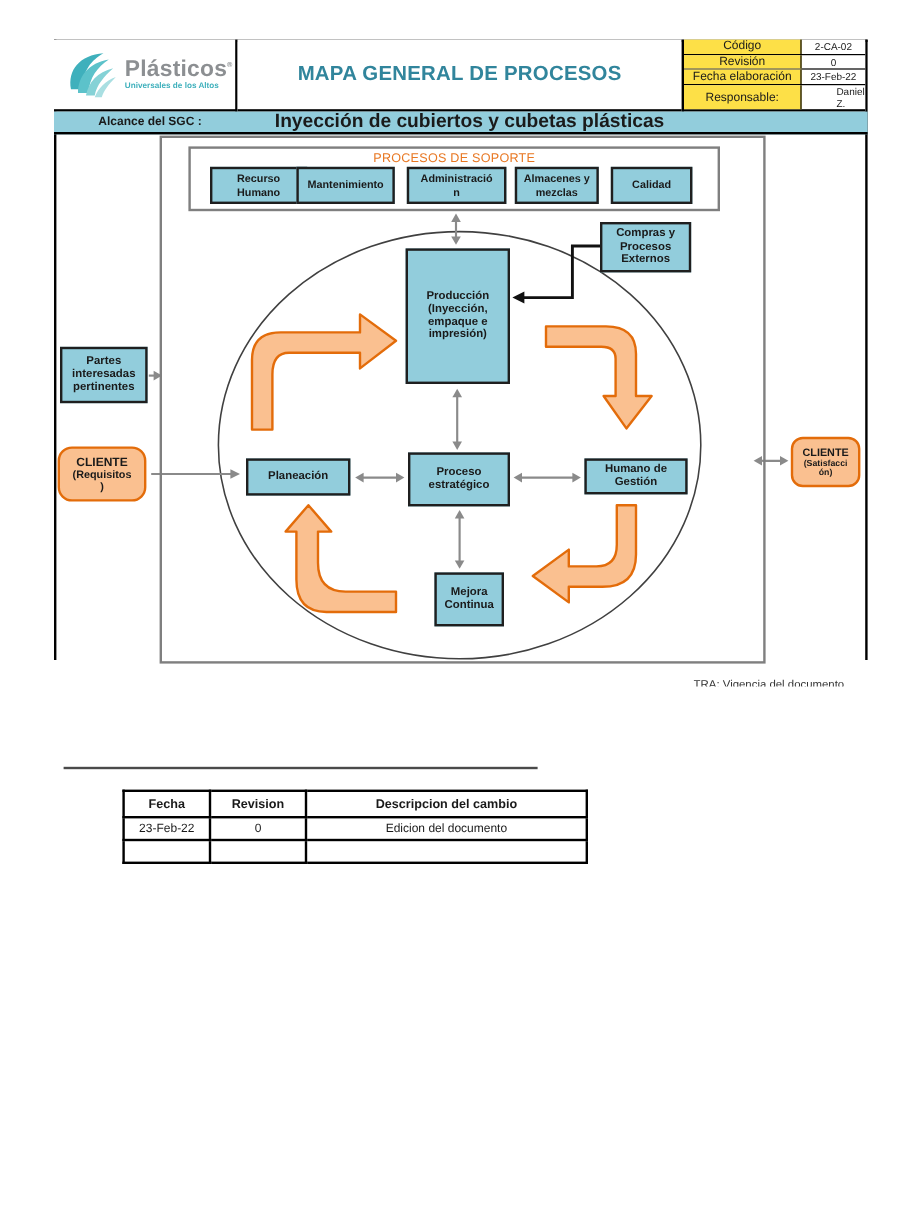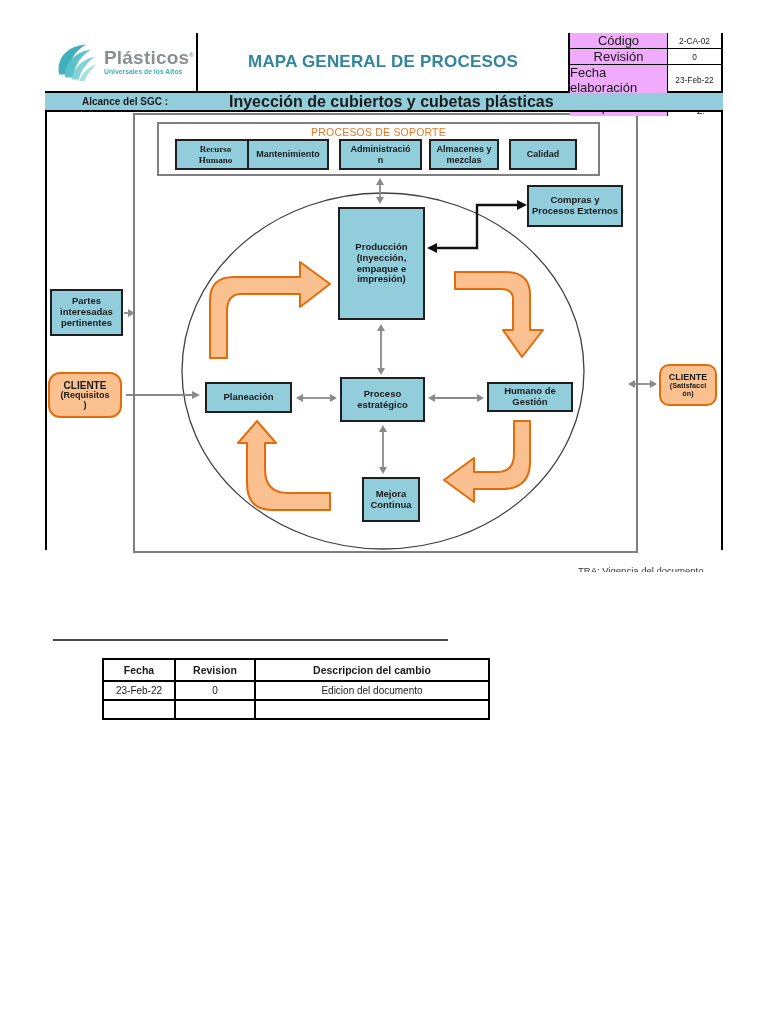--- a/index.html
+++ b/index.html
@@ -18,48 +18,48 @@
   .brand{font-size:19px;font-weight:bold;color:#8c8f92;letter-spacing:0.2px;}
   .brand sup{font-size:6px;color:#8c8f92;}
   .tagline{font-size:6.8px;font-weight:bold;color:#3fb0bc;margin-top:2px;}
   .title-cell{left:198px;top:33px;width:370px;height:60px;border-bottom:2px solid #000;
               display:flex;align-items:center;justify-content:center;z-index:3;background:#fff;}
   .doc-title{font-size:17px;font-weight:bold;color:#31859c;letter-spacing:0.2px;}
   .meta{left:568px;top:33px;width:153px;height:60px;border-left:2px solid #000;border-bottom:2px solid #000;
         display:flex;flex-direction:column;z-index:3;background:#fff;}
   .meta-row{flex:1;display:flex;border-bottom:1px solid #000;}
   .meta-row:last-child{border-bottom:none;gap:29px;}
-  .meta-label{width:97px;background:#f0abfc;border-right:1px solid #000;display:flex;align-items:center;justify-content:center;
-              font-size:13px;}
+  .meta-label{width:97px;background:#fde047;border-right:1px solid #000;display:flex;align-items:center;justify-content:center;
+              font-size:10px;}
   .meta-value{flex:1;display:flex;align-items:center;justify-content:center;font-size:8.3px;}
 
   
   .scope{left:45px;top:93px;width:678px;height:19px;background:#92cddc;border-bottom:2px solid #000;
          display:flex;align-items:center;z-index:3;}
   .scope-label{width:160px;text-align:center;font-size:10px;font-weight:bold;}
   .scope-value{margin-left:24px;font-size:16px;font-weight:bold;}
 
   
   .diagram-box{left:133px;top:113px;width:505px;height:440px;border:2px solid #7f7f7f;z-index:1;}
   .support-box{left:157px;top:122px;width:443px;height:54px;border:2px solid #7f7f7f;z-index:2;}
   .support-title{width:100%;text-align:center;margin-top:2px;font-size:10.5px;font-weight:normal;color:#e87722;letter-spacing:0.2px;}
 
   .bluebox{background:#92cddc;border:2px solid #1f1f1f;display:flex;align-items:center;justify-content:center;
            text-align:center;font-weight:bold;font-size:9px;line-height:1.15;white-space:pre-line;z-index:4;}
   .orangebox{background:#fac090;border:2.5px solid #e36c0a;border-radius:12px;display:flex;flex-direction:column;
              align-items:center;justify-content:center;text-align:center;font-weight:bold;z-index:4;white-space:pre-line;}
 
   
-  .b-sup1{left:175px;top:139px;width:81px;height:31px;font-family:Liberation Serif, serif;}
+  .b-sup1{left:175px;top:139px;width:81px;height:31px;}
   .b-sup2{left:247px;top:139px;width:82px;height:31px;}
   .b-sup3{left:339px;top:139px;width:83px;height:31px;}
   .b-sup4{left:429px;top:139px;width:70px;height:31px;}
   .b-sup5{left:509px;top:139px;width:68px;height:31px;}
   .b-prod{left:338px;top:207px;width:87px;height:113px;font-size:9.5px;}
-  .b-comp{left:527px;top:185px;width:96px;height:42px;font-size:9.5px;}
+  .b-comp{left:500px;top:185px;width:76px;height:42px;font-size:9.5px;}
   .b-plan{left:205px;top:382px;width:87px;height:31px;font-size:9.5px;}
   .b-proc{left:340px;top:377px;width:85px;height:45px;font-size:9.5px;}
   .b-sist{left:487px;top:382px;width:86px;height:30px;font-size:9.5px;}
   .b-mejo{left:362px;top:477px;width:58px;height:45px;font-size:9.5px;}
   .b-part{left:50px;top:289px;width:73px;height:47px;font-size:9.5px;}
 
   .o-req{left:48px;top:372px;width:74px;height:46px;}
   .o-req .t1{font-size:10px;}
   .o-req .t2{font-size:9px;line-height:1.1;}
   .o-sat{left:659px;top:364px;width:58px;height:42px;border-radius:10px;}

